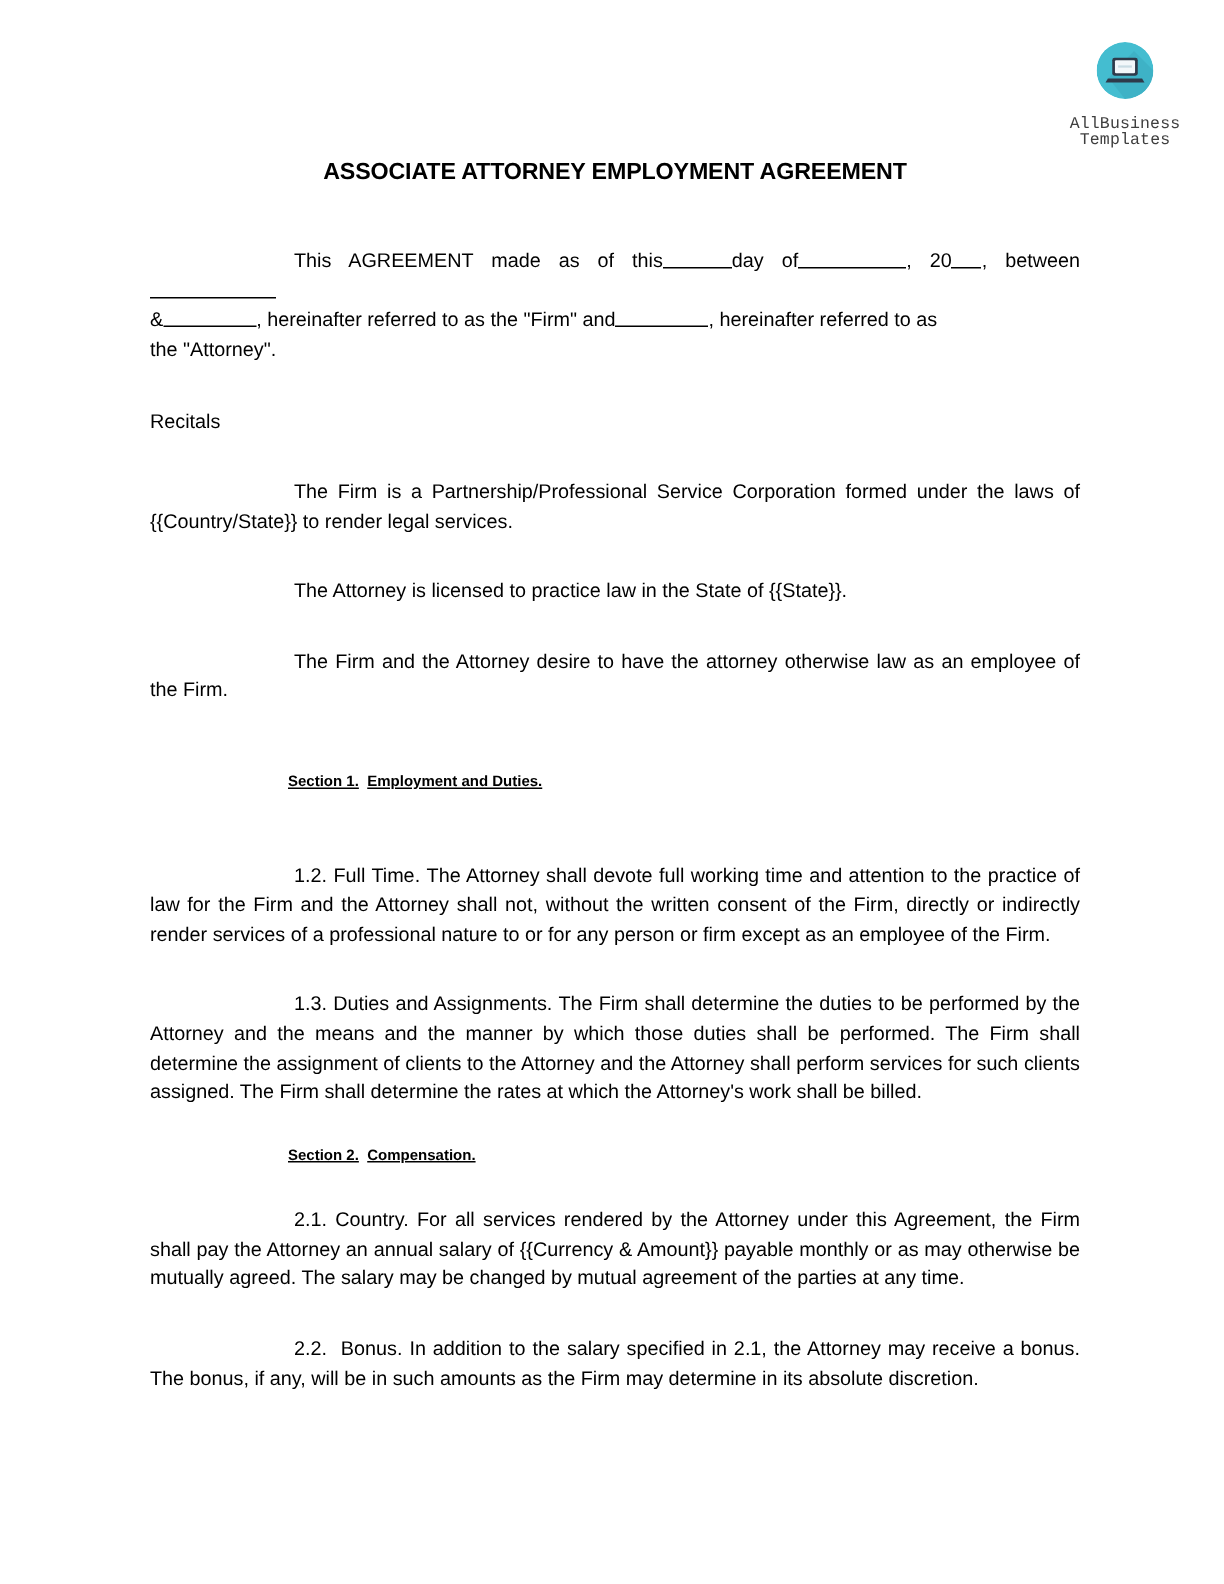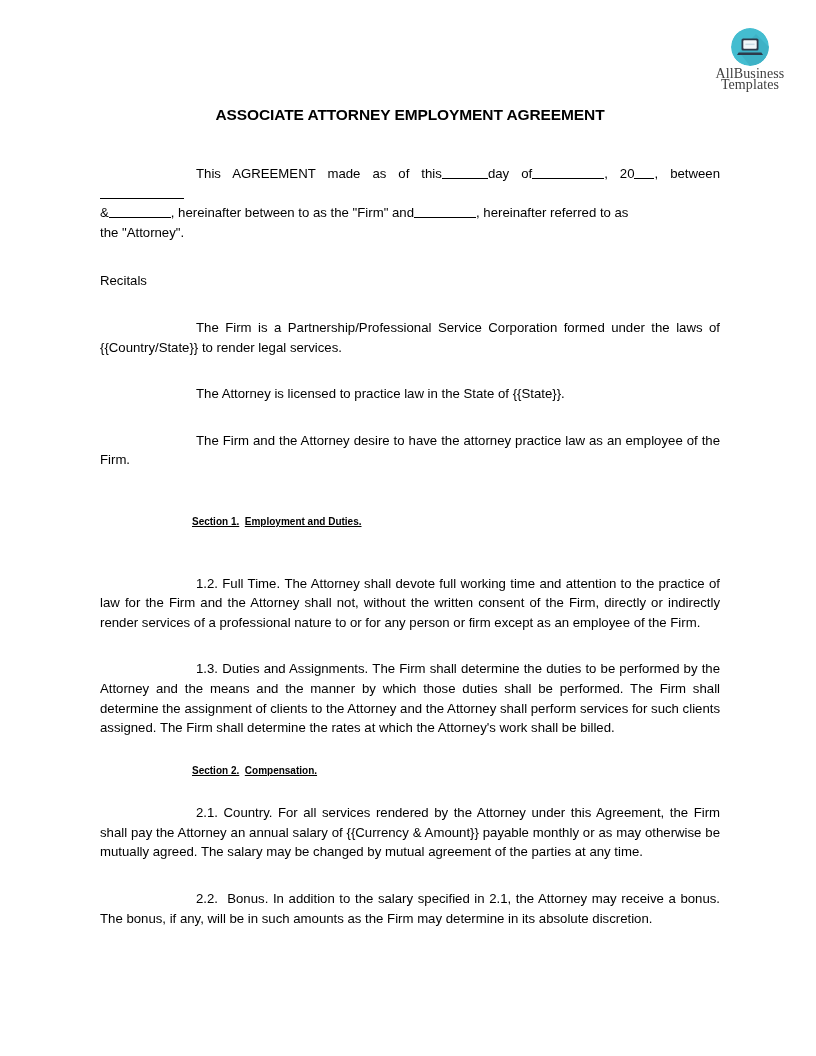--- a/index.html
+++ b/index.html
@@ -27,25 +27,25 @@
   .logo-circle {
     width: 38px;
     height: 38px;
     border-radius: 50%;
     margin: 0 auto;
     position: relative;
     overflow: hidden;
   }
   .logo-circle svg { display: block; }
   .logo-caption {
-    margin-top: 3px;
-    font-size: 14px;
+    margin-top: 12px;
+    font-size: 11px;
     line-height: 10.5px;
     color: #3f3f3f;
-    font-family: Liberation Serif, serif;
+    font-family: Liberation Mono, monospace;
     letter-spacing: .1px;
   }
 
   
   .page {
     position: absolute;
     left: 96px;
     top: 0;
     width: 628px;   
     height: 776px;
@@ -125,33 +125,33 @@
   </div>
 </div>
 
 <div class="page">
 
   <h1 class="doc-title">ASSOCIATE ATTORNEY EMPLOYMENT AGREEMENT</h1>
 
   <div class="gap-xl"></div>
 
   <p class="para indent"><span>This AGREEMENT made as of this</span><span class="blank blank-s"></span><span>day of</span><span class="blank blank-l"></span><span class="nb">, 20</span><span class="blank blank-xs"></span><span>, between</span>
-    <span class="blank blank-xl"></span><br><span>&amp;</span><span class="blank blank-m"></span><span>, hereinafter between to as the "Firm" and</span><span class="blank blank-m"></span><span>, hereinafter referred to as</span><br><span>the "Attorney".</span></p>
+    <span class="blank blank-xl"></span><br><span>&amp;</span><span class="blank blank-m"></span><span>, hereinafter referred to as the "Firm" and</span><span class="blank blank-m"></span><span>, hereinafter referred to as</span><br><span>the "Attorney".</span></p>
 
   <div class="gap-lg"></div>
 
   <p class="para centered"><span class="u">Recitals</span></p>
 
   <div class="gap-md"></div>
 
   <p class="para indent">The Firm is a Partnership/Professional Service Corporation formed under the laws of {{Country/State}} to render legal services.</p>
   <div class="gap-md"></div>
   <p class="para indent">The Attorney is licensed to practice law in the State of {{State}}.</p>
   <div class="gap-md"></div>
-  <p class="para indent">The Firm and the Attorney desire to have the attorney practice law as an employee of the Firm.</p>
+  <p class="para indent">The Firm and the Attorney desire to have the attorney otherwise law as an employee of the Firm.</p>
   <div class="gap-md"></div>
 
   <div class="gap-md"></div>
 
   <p class="heading"><span class="bu">Section 1.</span>&nbsp;&nbsp;<span class="bu">Employment and Duties.</span></p>
 
   <div class="gap-md"></div>
 
 
   <div class="gap-md"></div>

